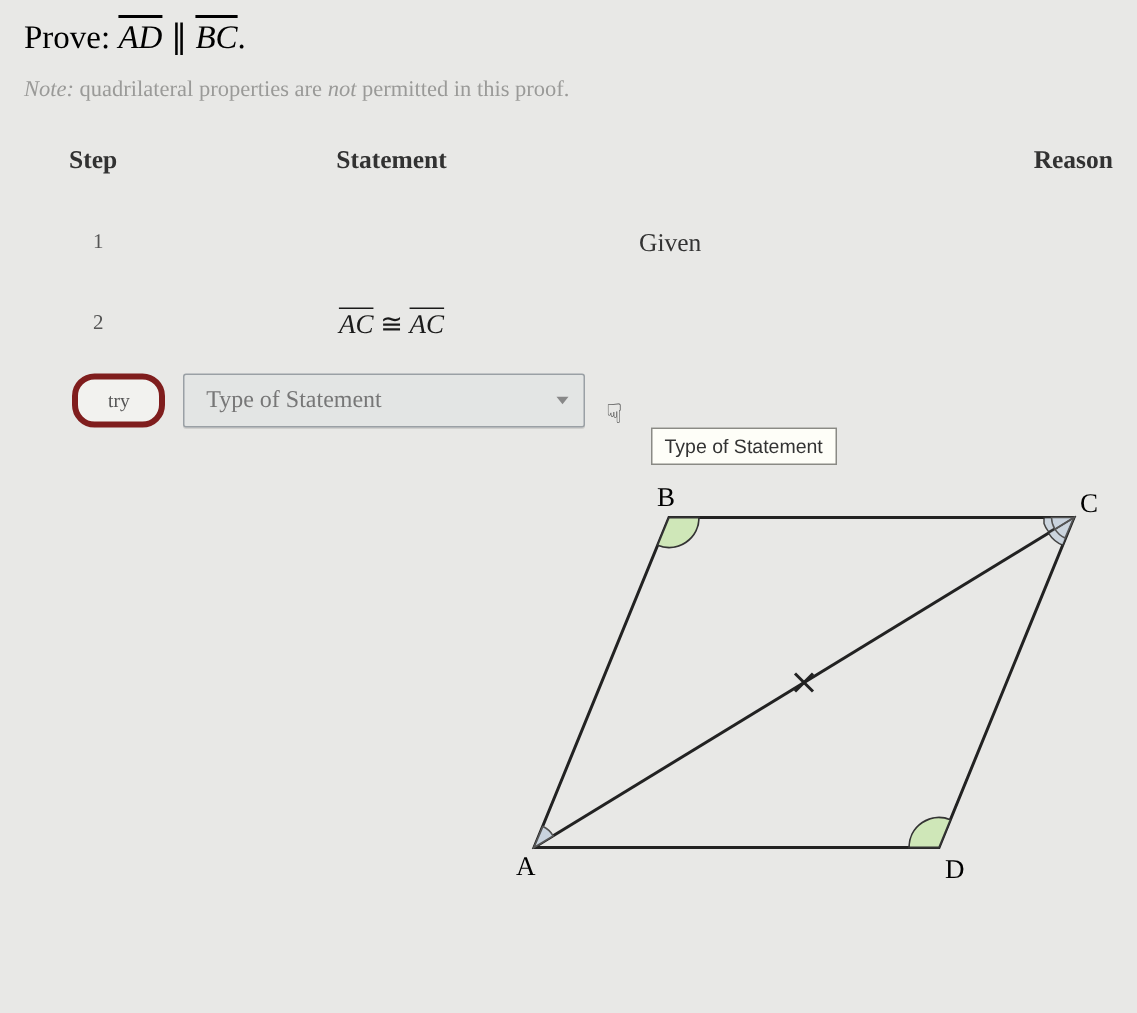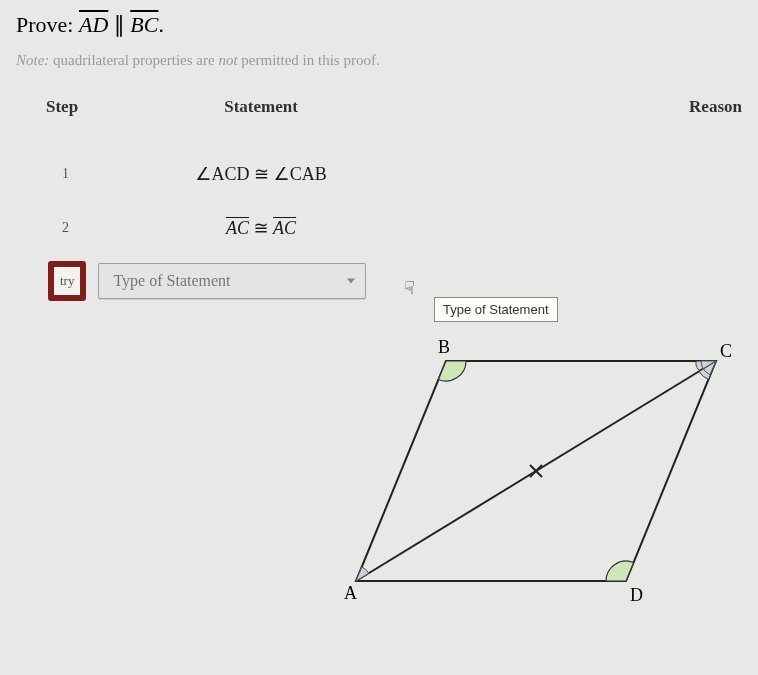--- a/index.html
+++ b/index.html
@@ -30,21 +30,21 @@
     .note-label { font-weight: 400; font-style: italic; }
     .note-em { font-style: italic; }
     .proof-area {
       margin-left: 30px;
       font-size: 17px;
     }
     .headers {
       display: flex;
       font-weight: bold;
       color: #323232;
-      margin-bottom: 30px;
+      margin-bottom: 18px;
     }
     .col-step { width: 90px; }
     .col-stmt { width: 250px; text-align: center; }
     .col-rsn { flex: 1; padding-left: 40px; text-align: right; }
     .row {
       display: flex;
       align-items: center;
       min-height: 54px;
     }
     .step-num {
@@ -67,26 +67,26 @@
       color: #333;
       font-size: 17px;
     }
     .try-row {
       display: flex;
       align-items: center;
       margin-top: 6px;
       position: relative;
     }
     .try-btn {
-      border: 6px solid #7f1d1d;
+      border: 4px solid #7f1d1d;
       background: #f2f2ef;
-      padding: 6px 6px;
+      padding: 6px 20px;
       font-size: 13px;
       color: #555;
-      border-radius: 3px;
+      border-radius: 15px;
       margin-left: 2px;
       margin-right: 12px;
       font-family: inherit;
       cursor: pointer;
     }
     .type-select {
       position: relative;
       border: 1px solid #9aa0a5;
       background: #e3e5e4;
       color: #777;
@@ -149,22 +149,22 @@
 <div class="proof-area">
   <div class="headers">
     <div class="col-step">Step</div>
     <div class="col-stmt">Statement</div>
     <div class="col-rsn">Reason</div>
   </div>
 
   <div class="row">
     <div class="step-num">1</div>
     <div class="stmt">
-      <div class="math">∠ACD ≅ ∠CAB</div>
     </div>
+    <div class="rsn">Given</div>
   </div>
 
   <div class="row">
     <div class="step-num">2</div>
     <div class="stmt math">
       <span class="overline">AC</span><span> ≅ </span><span class="overline">AC</span>
     </div>
   </div>
 
   <div class="try-row">

